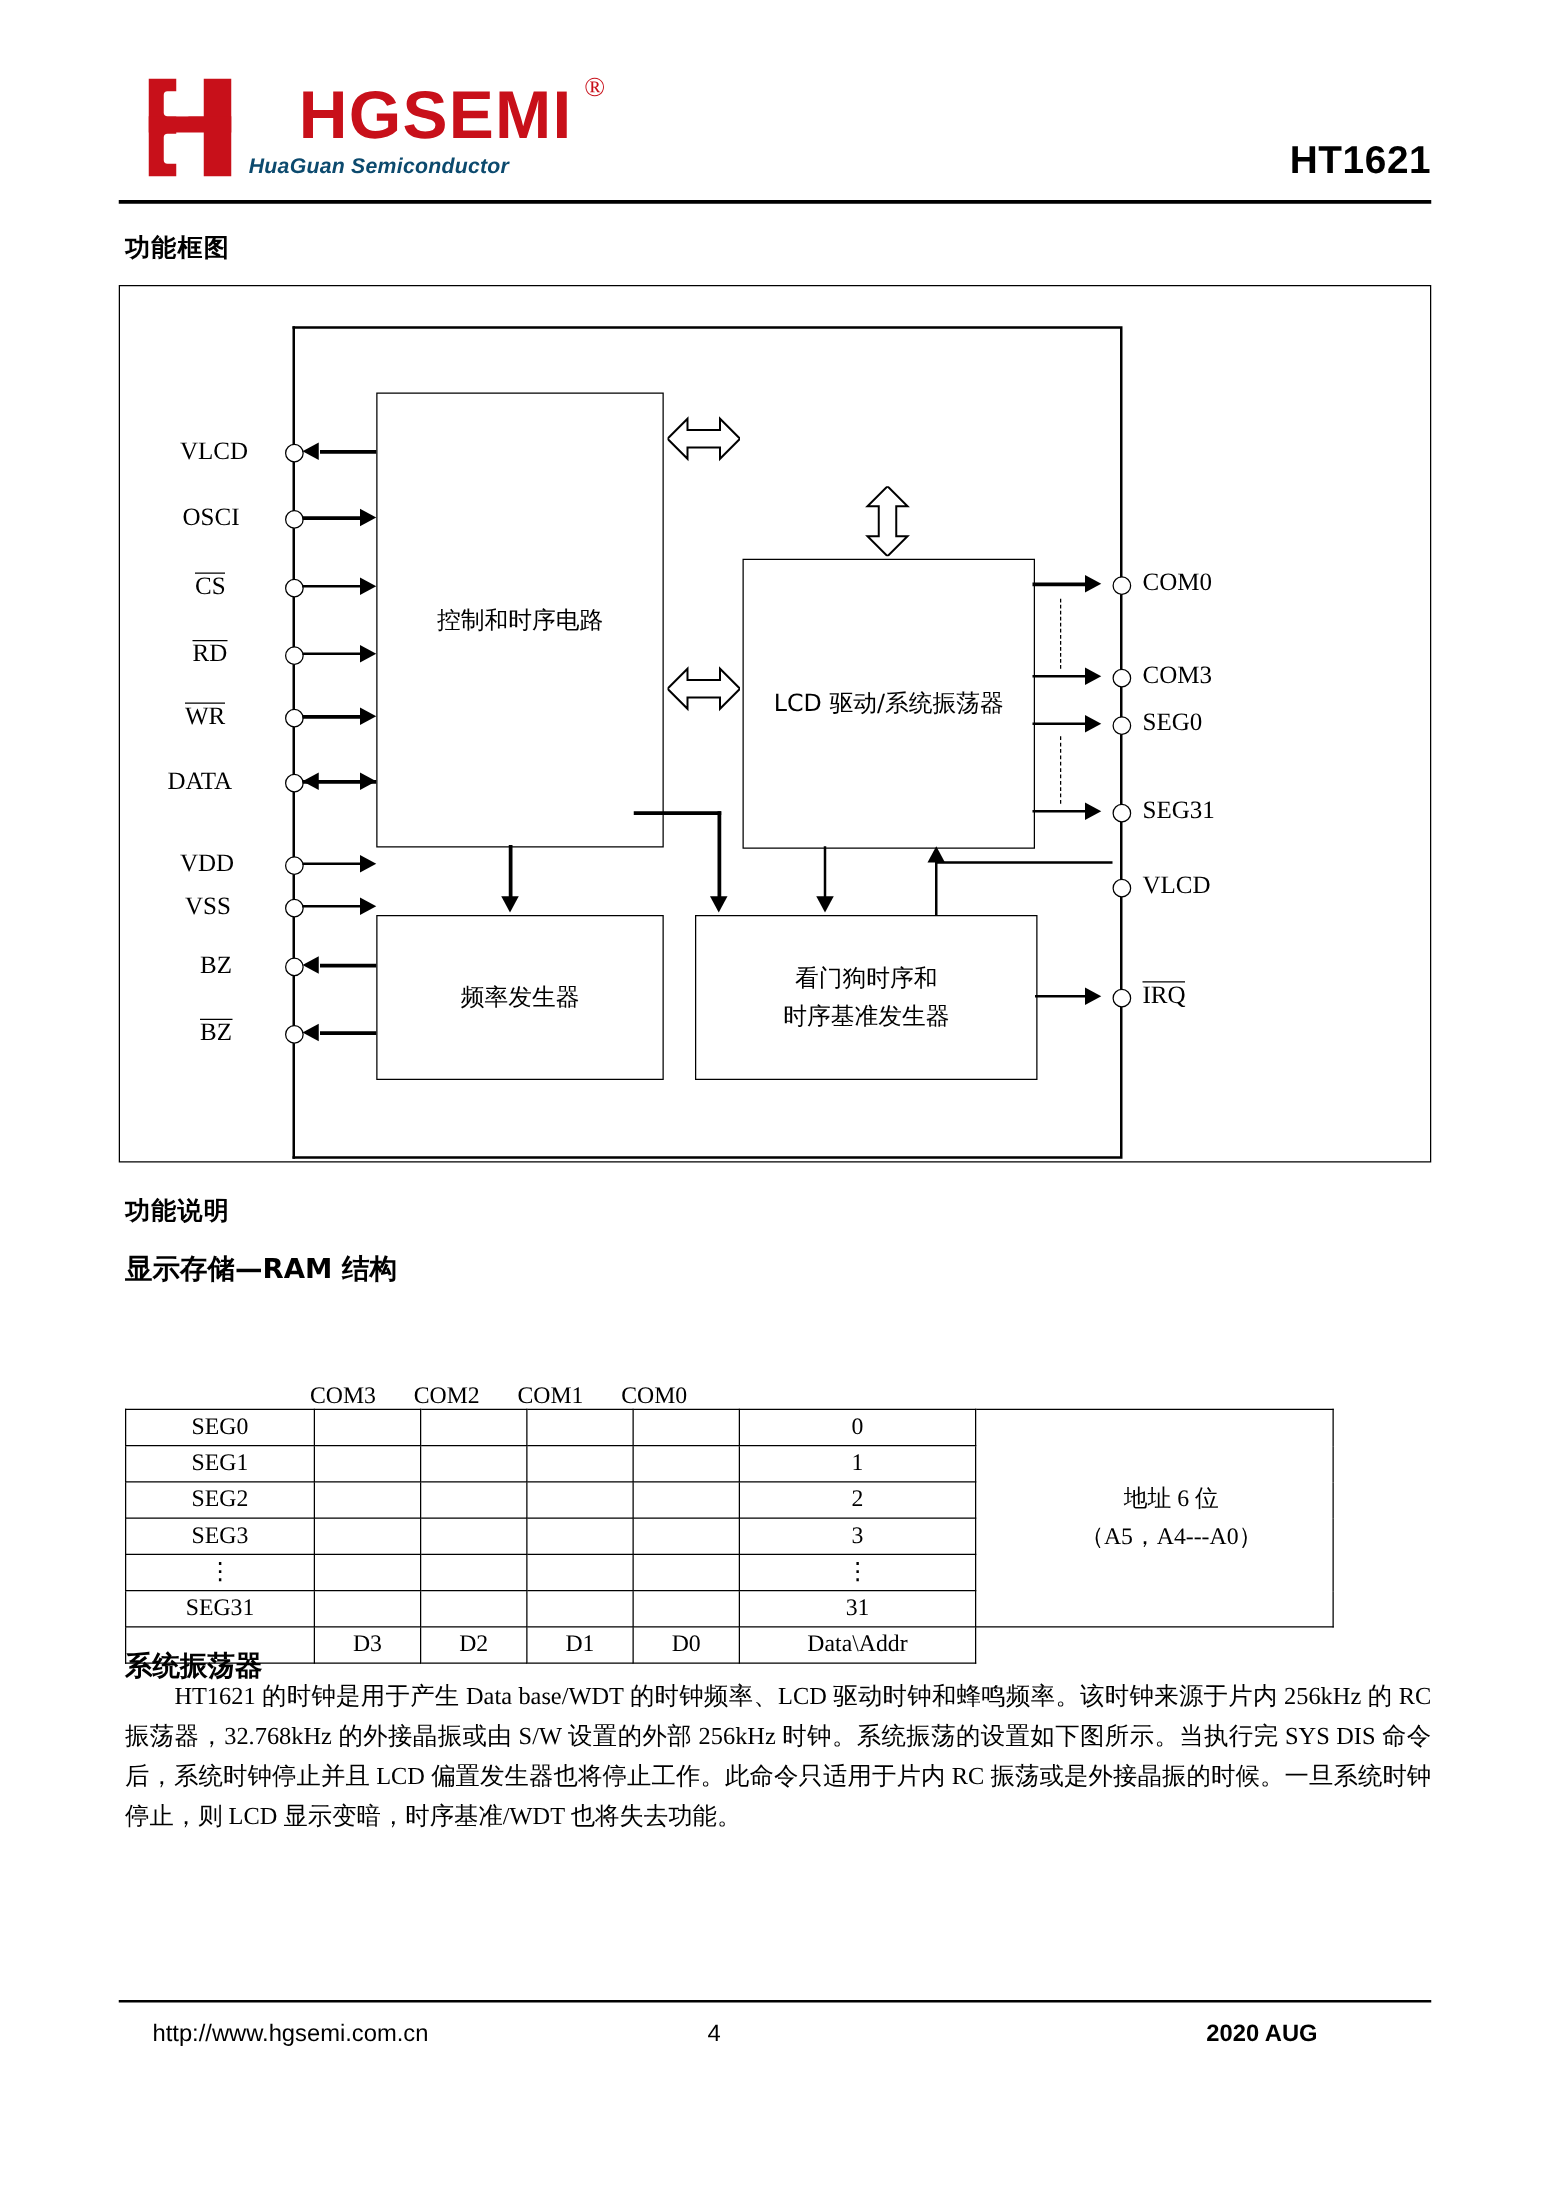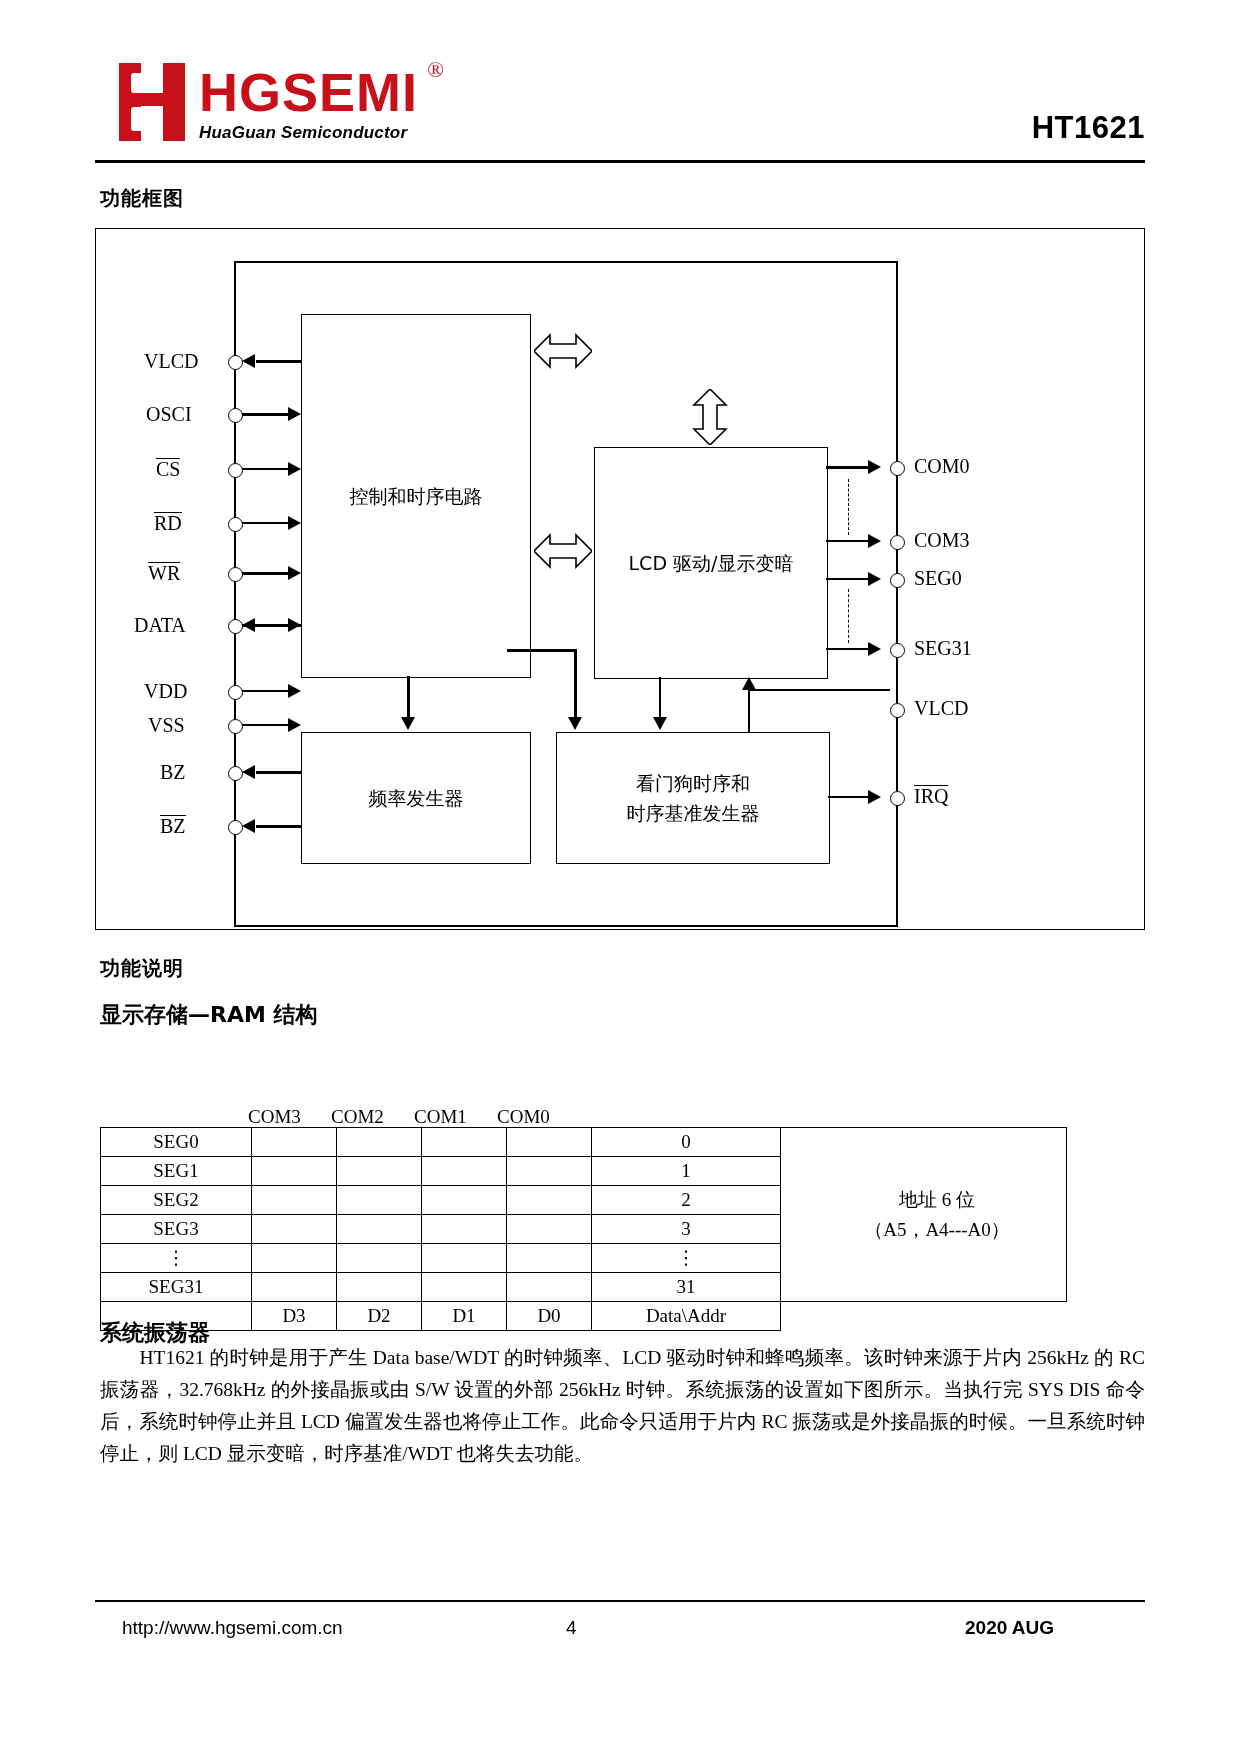--- a/index.html
+++ b/index.html
@@ -14,25 +14,25 @@
   .header{position:absolute;left:95px;top:55px;width:1050px;height:105px;}
   .logo-wrap{position:absolute;left:22px;top:8px;display:flex;align-items:flex-start;}
   .logo-mark{position:relative;width:76px;height:78px;margin-right:6px;}
   .logo-mark .bar-l{position:absolute;left:2px;top:0;width:22px;height:78px;background:#c8101a;}
   .logo-mark .bar-r{position:absolute;left:46px;top:0;width:22px;height:78px;background:#c8101a;}
   .logo-mark .bridge{position:absolute;left:2px;top:30px;width:66px;height:13px;background:#c8101a;}
   .logo-mark .notch{position:absolute;left:14px;top:10px;width:22px;height:20px;background:#fff;border-radius:3px;}
   .logo-mark .notch2{position:absolute;left:14px;top:44px;width:22px;height:24px;background:#fff;border-radius:3px;}
   .logo-text{position:relative;}
   .logo-main{font-family:"Liberation Sans",sans-serif;font-weight:bold;font-size:54px;
-    letter-spacing:1px;color:#c8101a;line-height:58px;}
+    letter-spacing:1px;color:#c8101a;line-height:58px;margin-left:40px;}
   .logo-reg{position:absolute;right:-26px;top:-6px;font-size:22px;color:#c8101a;
     font-family:"Liberation Serif",serif;}
   .logo-sub{font-family:"Liberation Sans",sans-serif;font-style:italic;font-weight:bold;
-    font-size:17px;color:#000000;margin-top:2px;letter-spacing:.2px;}
+    font-size:17px;color:#0c4a6e;margin-top:2px;letter-spacing:.2px;}
   .part-no{position:absolute;right:0;top:55px;font-family:"Liberation Sans",sans-serif;
     font-weight:bold;font-size:31px;letter-spacing:.5px;}
   .hrule{position:absolute;left:95px;top:160px;width:1050px;height:3px;background:#000;}
 
   
   .sec-title{position:absolute;font-family:"DejaVu Sans",sans-serif;font-weight:bold;
     font-size:20px;letter-spacing:1px;}
 
   
   .diagram{position:absolute;left:95px;top:228px;width:1048px;height:700px;
@@ -115,21 +115,21 @@
     <div class="wire v-wire" style="left:138px;top:32px;height:666px;"></div>
     <div class="wire v-wire" style="left:800px;top:32px;height:666px;"></div>
     <div class="wire h-wire" style="left:138px;top:696px;width:662px;"></div>
 
     <div class="dbox" style="left:205px;top:85px;width:228px;height:362px;">
       <span>控制和时序电路</span>
     </div>
 
 
     <div class="dbox" style="left:498px;top:218px;width:232px;height:230px;">
-      <span>LCD 驱动/显示变暗</span>
+      <span>LCD 驱动/系统振荡器</span>
     </div>
 
     <div class="dbox" style="left:205px;top:503px;width:228px;height:130px;">
       <span>频率发生器</span>
     </div>
 
     <div class="dbox" style="left:460px;top:503px;width:272px;height:130px;flex-direction:column;">
       <span>看门狗时序和</span>
       <span>时序基准发生器</span>
     </div>

